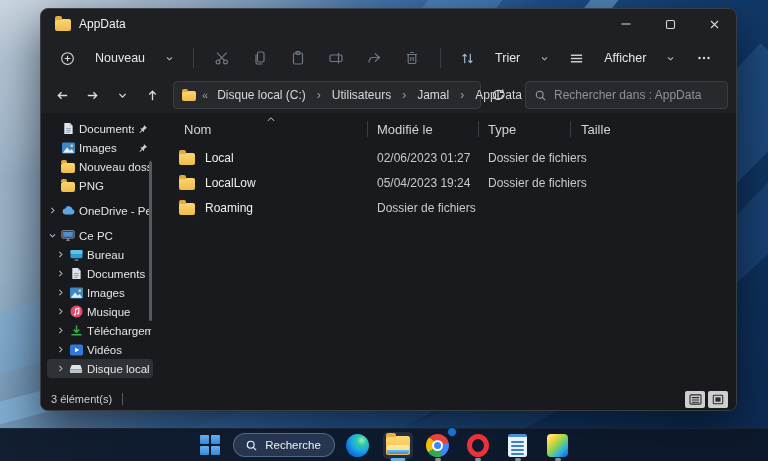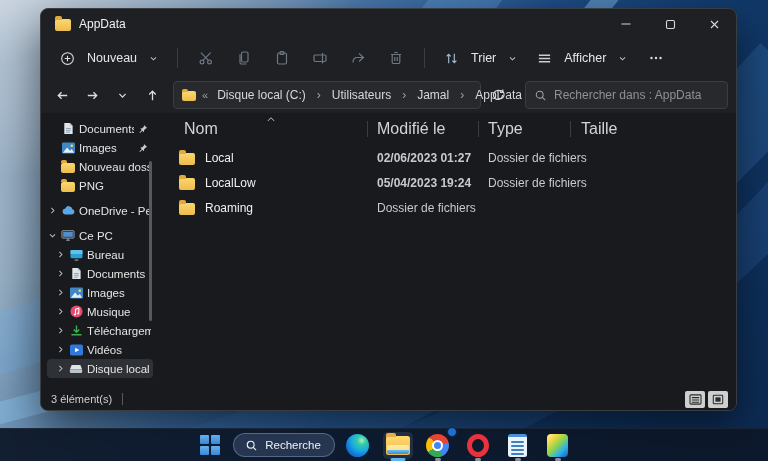--- a/index.html
+++ b/index.html
@@ -27,21 +27,21 @@
   
   .fold { position:relative; display:inline-block; width:16px; height:12px; border-radius:2px;
     background:linear-gradient(180deg,#fbd76d 0%,#eebb4e 100%); margin-top:2px; flex:0 0 auto; }
   .fold::before { content:""; position:absolute; top:-3px; left:0; width:7px; height:4px;
     background:#e2a93f; border-radius:2px 2px 0 0; }
   .fold.small { width:14px; height:10px; }
   .fold.small::before { width:6px; height:3px; top:-2.5px; }
 
   
   .commandbar { height:38px; display:flex; align-items:center; padding:0 10px; gap:2px; flex:0 0 auto; }
-  .cbtn { display:flex; align-items:center; gap:12px; padding:5px 9px; border-radius:4px;
+  .cbtn { display:flex; align-items:center; gap:20px; padding:5px 9px; border-radius:4px;
     color:#e6e6e6; font-size:12.5px; }
   .icbtn { width:36px; height:28px; display:flex; align-items:center; justify-content:center; border-radius:4px; }
   .vsep { width:1px; height:20px; background:#3a3d41; margin:0 8px; flex:0 0 auto; }
   .dim { color:#6d7884; }
 
   
   .addressrow { height:36px; display:flex; align-items:center; padding:0 8px; gap:4px; flex:0 0 auto; }
   .navbtn { width:26px; height:26px; display:flex; align-items:center; justify-content:center;
     color:#dcdcdc; border-radius:4px; flex:0 0 auto; }
   .field { height:28px; background:#27292d; border:1px solid #3a3d41; border-radius:4px;
@@ -63,33 +63,33 @@
     color:#e4e4e4; border-radius:4px; padding-right:2px; white-space:nowrap; overflow:hidden; }
   .sbitem .lbl { overflow:hidden; text-overflow:clip; }
   .sbitem.sel { background:#2e3136; }
   .sb-chev { width:10px; flex:0 0 auto; display:flex; align-items:center; justify-content:center; color:#b9bcbf; }
   .sb-ic { width:14px; height:14px; flex:0 0 auto; display:flex; align-items:center; justify-content:center; }
   .sb-pin { margin-left:auto; color:#c9ccd0; flex:0 0 auto; display:flex; padding-right:3px; }
   .grp { margin-top:6px; }
   .sb-scroll { position:absolute; right:1px; top:48px; width:3px; height:160px; background:#565a5f; border-radius:2px; }
 
   .content { flex:1; display:flex; flex-direction:column; padding-top:4px; position:relative; min-width:0; }
-  .hdr { display:flex; height:24px; align-items:center; font-size:16px; color:#d2d4d6; position:relative; }
+  .hdr { display:flex; height:24px; align-items:center; font-size:13px; color:#d2d4d6; position:relative; }
   .hcell { display:flex; align-items:center; height:100%; position:relative; }
   .h-name { width:215px; padding-left:31px; }
   .h-mod  { width:111px; padding-left:9px; }
   .h-type { width:92px;  padding-left:9px; }
   .h-size { flex:1;      padding-left:10px; }
   .hdiv { position:absolute; right:0; top:4px; width:1px; height:16px; background:#3a3d41; }
   .sortcaret { position:absolute; left:113px; top:-2px; color:#c9c9c9; }
 
   .rows { margin-top:4px; }
   .frow { display:flex; align-items:center; height:25px; font-size:12px; }
   .c-name { width:215px; display:flex; align-items:center; gap:10px; padding-left:26px; color:#f0f0f0; }
-  .c-mod  { width:111px; padding-left:9px; color:#c8cacb;font-weight:bold; }
+  .c-mod  { width:111px; padding-left:9px; color:#c8cacb; }
   .c-type { width:92px;  padding-left:9px; color:#c8cacb; white-space:nowrap; }
   .c-size { flex:1;      padding-left:10px; color:#c8cacb; }
 
   
   .statusbar { height:22px; flex:0 0 auto; display:flex; align-items:center;
     padding:0 8px 0 10px; font-size:11px; color:#cfcfcf; background:#191a1d; }
   .st-div { width:1px; height:12px; background:#5a5a5a; margin-left:10px; }
   .viewtoggles { margin-left:auto; display:flex; gap:3px; }
   .vtbtn { width:20px; height:17px; background:#cfcfcf; border-radius:2px;
     display:flex; align-items:center; justify-content:center; color:#2a2a2a; }

